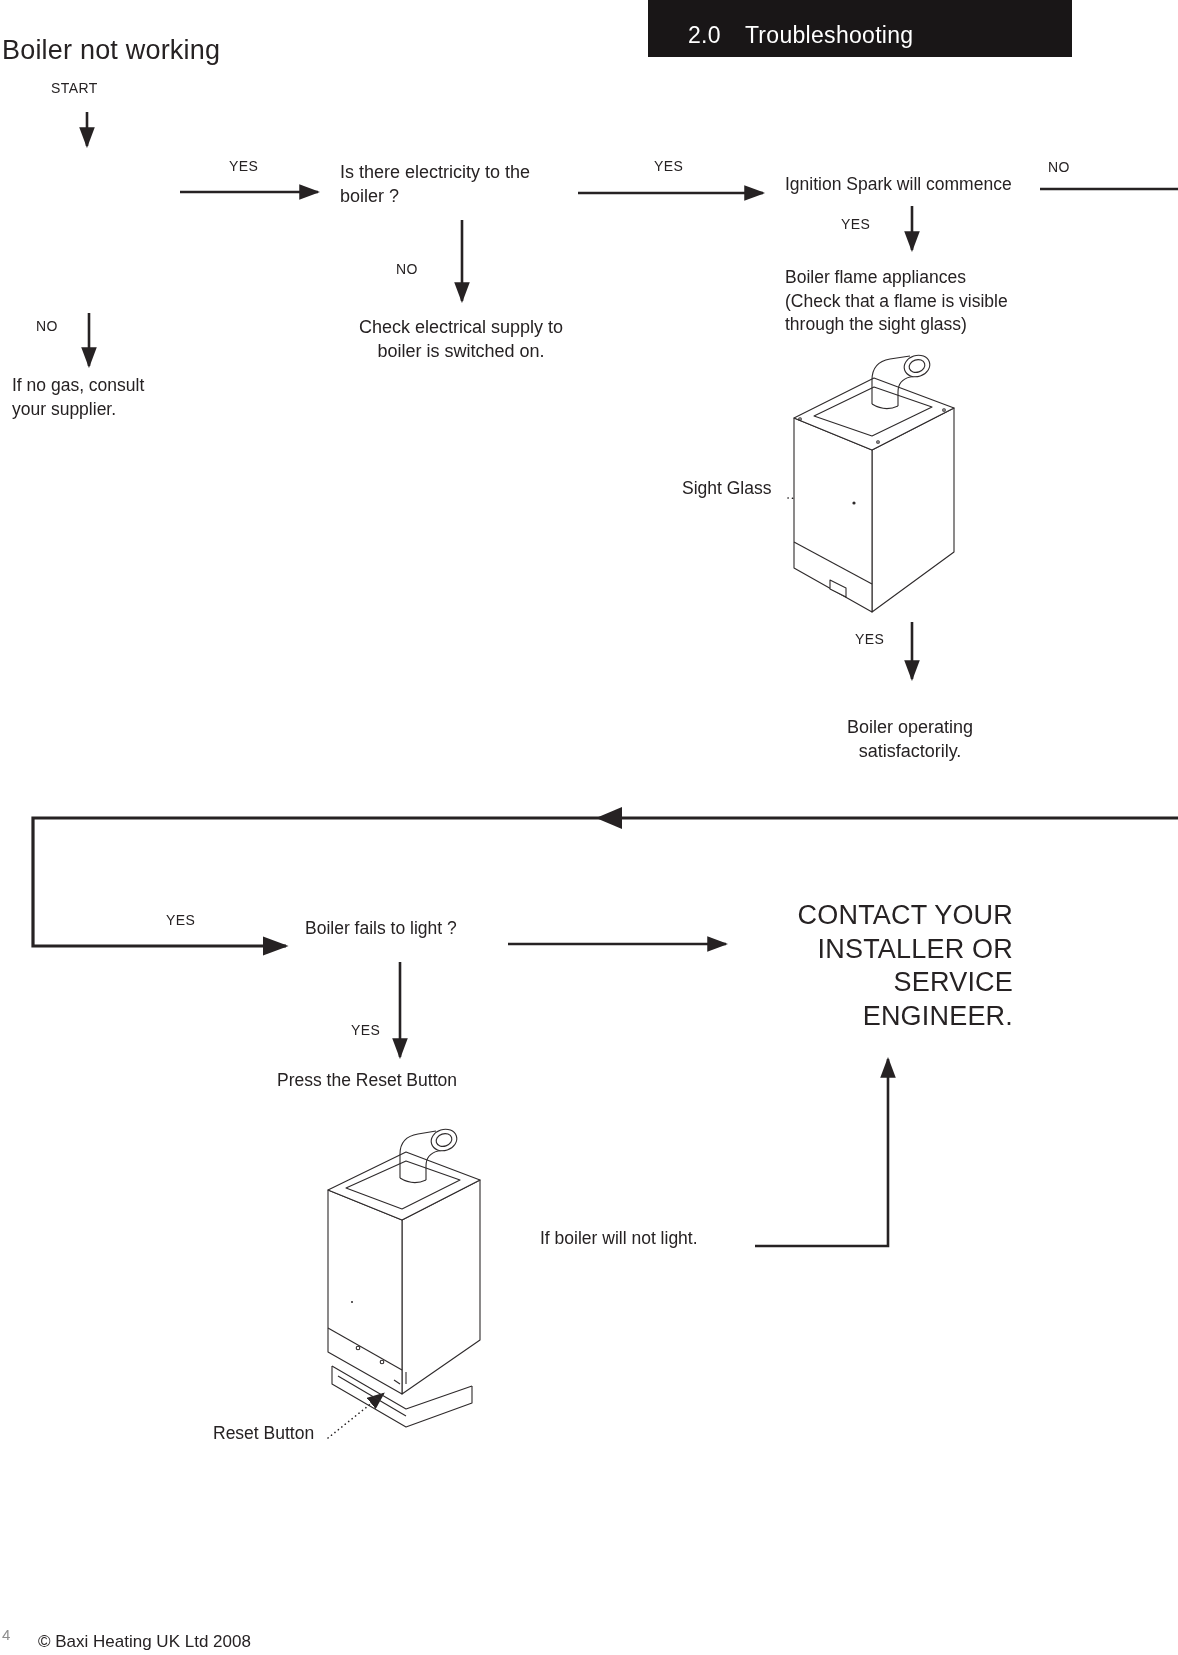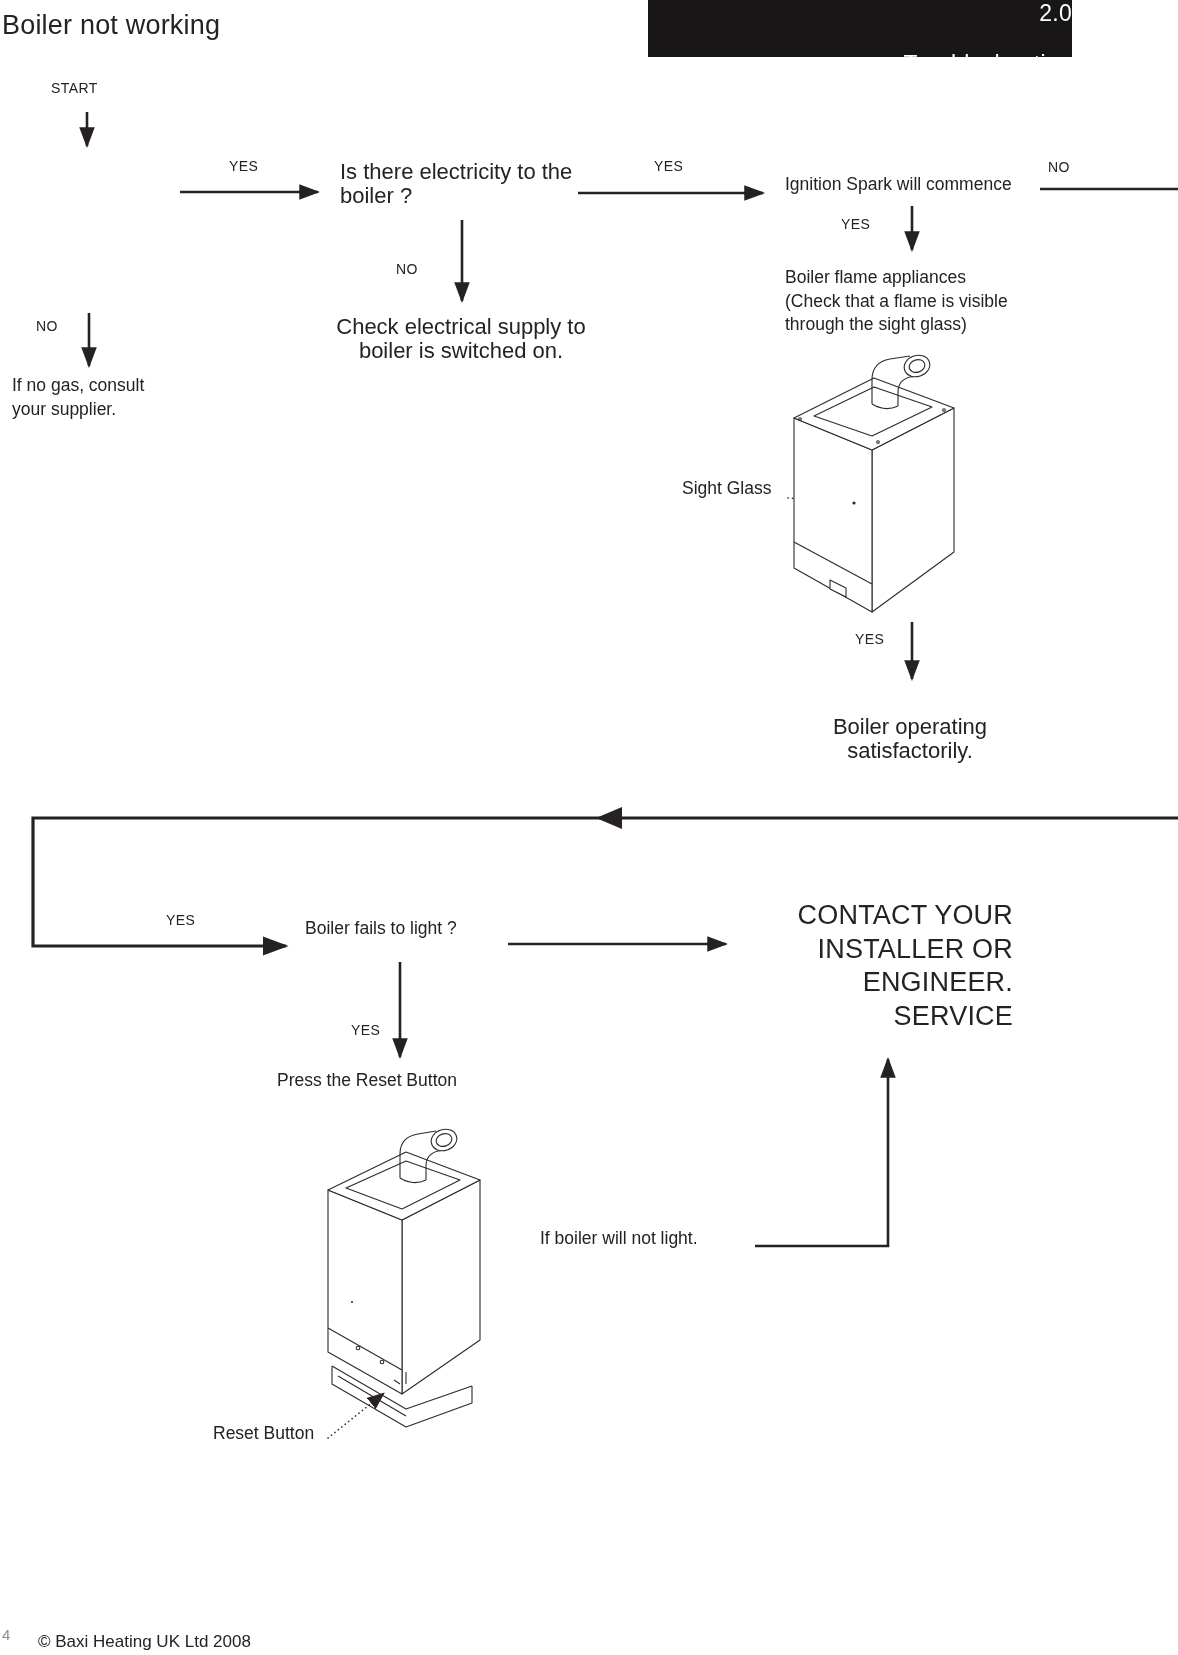--- a/index.html
+++ b/index.html
@@ -1,25 +1,25 @@
 <!DOCTYPE html>
 <html><head>
 <meta charset="utf-8">
 <style>
   html,body{margin:0;padding:0;background:#fff;}
   .page{position:relative;width:1178px;height:1655px;background:#fff;overflow:hidden;
         font-family:"Liberation Sans",sans-serif;color:#262223;}
   .abs{position:absolute;white-space:nowrap;}
   .t-title{font-size:27px;letter-spacing:.2px;}
   .bar{position:absolute;left:648px;top:0;width:424px;height:57px;background:#191617;
-       display:flex;align-items:flex-end;padding:0 0 8px 40px;box-sizing:border-box;gap:24px;flex-direction:column;}
+       display:flex;align-items:flex-end;padding:0 12px 8px 40px;box-sizing:border-box;gap:24px;}
   .bar span{color:#fff;font-size:23px;letter-spacing:.3px;}
   .lbl{font-size:14px;letter-spacing:.4px;}
   .body-t{font-size:17.5px;line-height:23.5px;}
-  .body-t2{font-size:22px;line-height:24px;}
+  .body-t2{font-size:18px;line-height:24px;}
   .center{text-align:center;white-space:normal;}
   .contact{font-size:27px;line-height:33.5px;letter-spacing:.2px;text-align:right;white-space:normal;}
   .footer-num{font-size:15px;color:#8d8d8d;}
   .footer-c{font-size:17px;}
   svg.overlay{position:absolute;left:0;top:0;pointer-events:none;}
 </style>
 </head>
 <body>
 
 <div class="page">
@@ -88,21 +88,21 @@
       <circle cx="64" cy="230" r="1.8" fill="none"></circle>
       <circle cx="34" cy="170" r="1" fill="#2e2a2b" stroke="none"></circle>
       <path d="M14,234 L88,277 L154,254" fill="none"></path>
       <path d="M14,234 L14,252 L88,295 L154,271 L154,254" fill="none"></path>
       <path d="M20,244 L88,284" fill="none"></path>
       <line x1="76" y1="248" x2="82" y2="252"></line>
       <line x1="88" y1="240" x2="88" y2="252"></line>
     </g>
   </svg>
 
-  <div class="abs t-title" style="left:2px;top:10px;">Boiler not working</div>
+  <div class="abs t-title" style="left:2px;top:35px;">Boiler not working</div>
   <div class="bar">
     <span>2.0</span>
     <span>Troubleshooting</span>
   </div>
 
   <div class="abs lbl" style="left:51px;top:80px;">START</div>
 
 
   <div class="abs lbl" style="left:229px;top:158px;">YES</div>
 
@@ -148,22 +148,22 @@
     <div>satisfactorily.</div>
   </div>
 
   <div class="abs lbl" style="left:166px;top:912px;">YES</div>
 
   <div class="abs body-t" style="left:305px;top:917px;">Boiler fails to light ?</div>
 
   <div class="abs contact" style="left:768px;top:899px;width:245px;">
     <div>CONTACT YOUR</div>
     <div>INSTALLER OR</div>
+    <div>SERVICE</div>
     <div>ENGINEER.</div>
-    <div>SERVICE</div>
   </div>
 
   <div class="abs lbl" style="left:351px;top:1022px;">YES</div>
 
   <div class="abs body-t" style="left:277px;top:1069px;">Press the Reset Button</div>
 
   <div class="abs body-t" style="left:213px;top:1422px;">Reset Button</div>
 
   <div class="abs body-t" style="left:540px;top:1227px;">If boiler will not light.</div>
 

